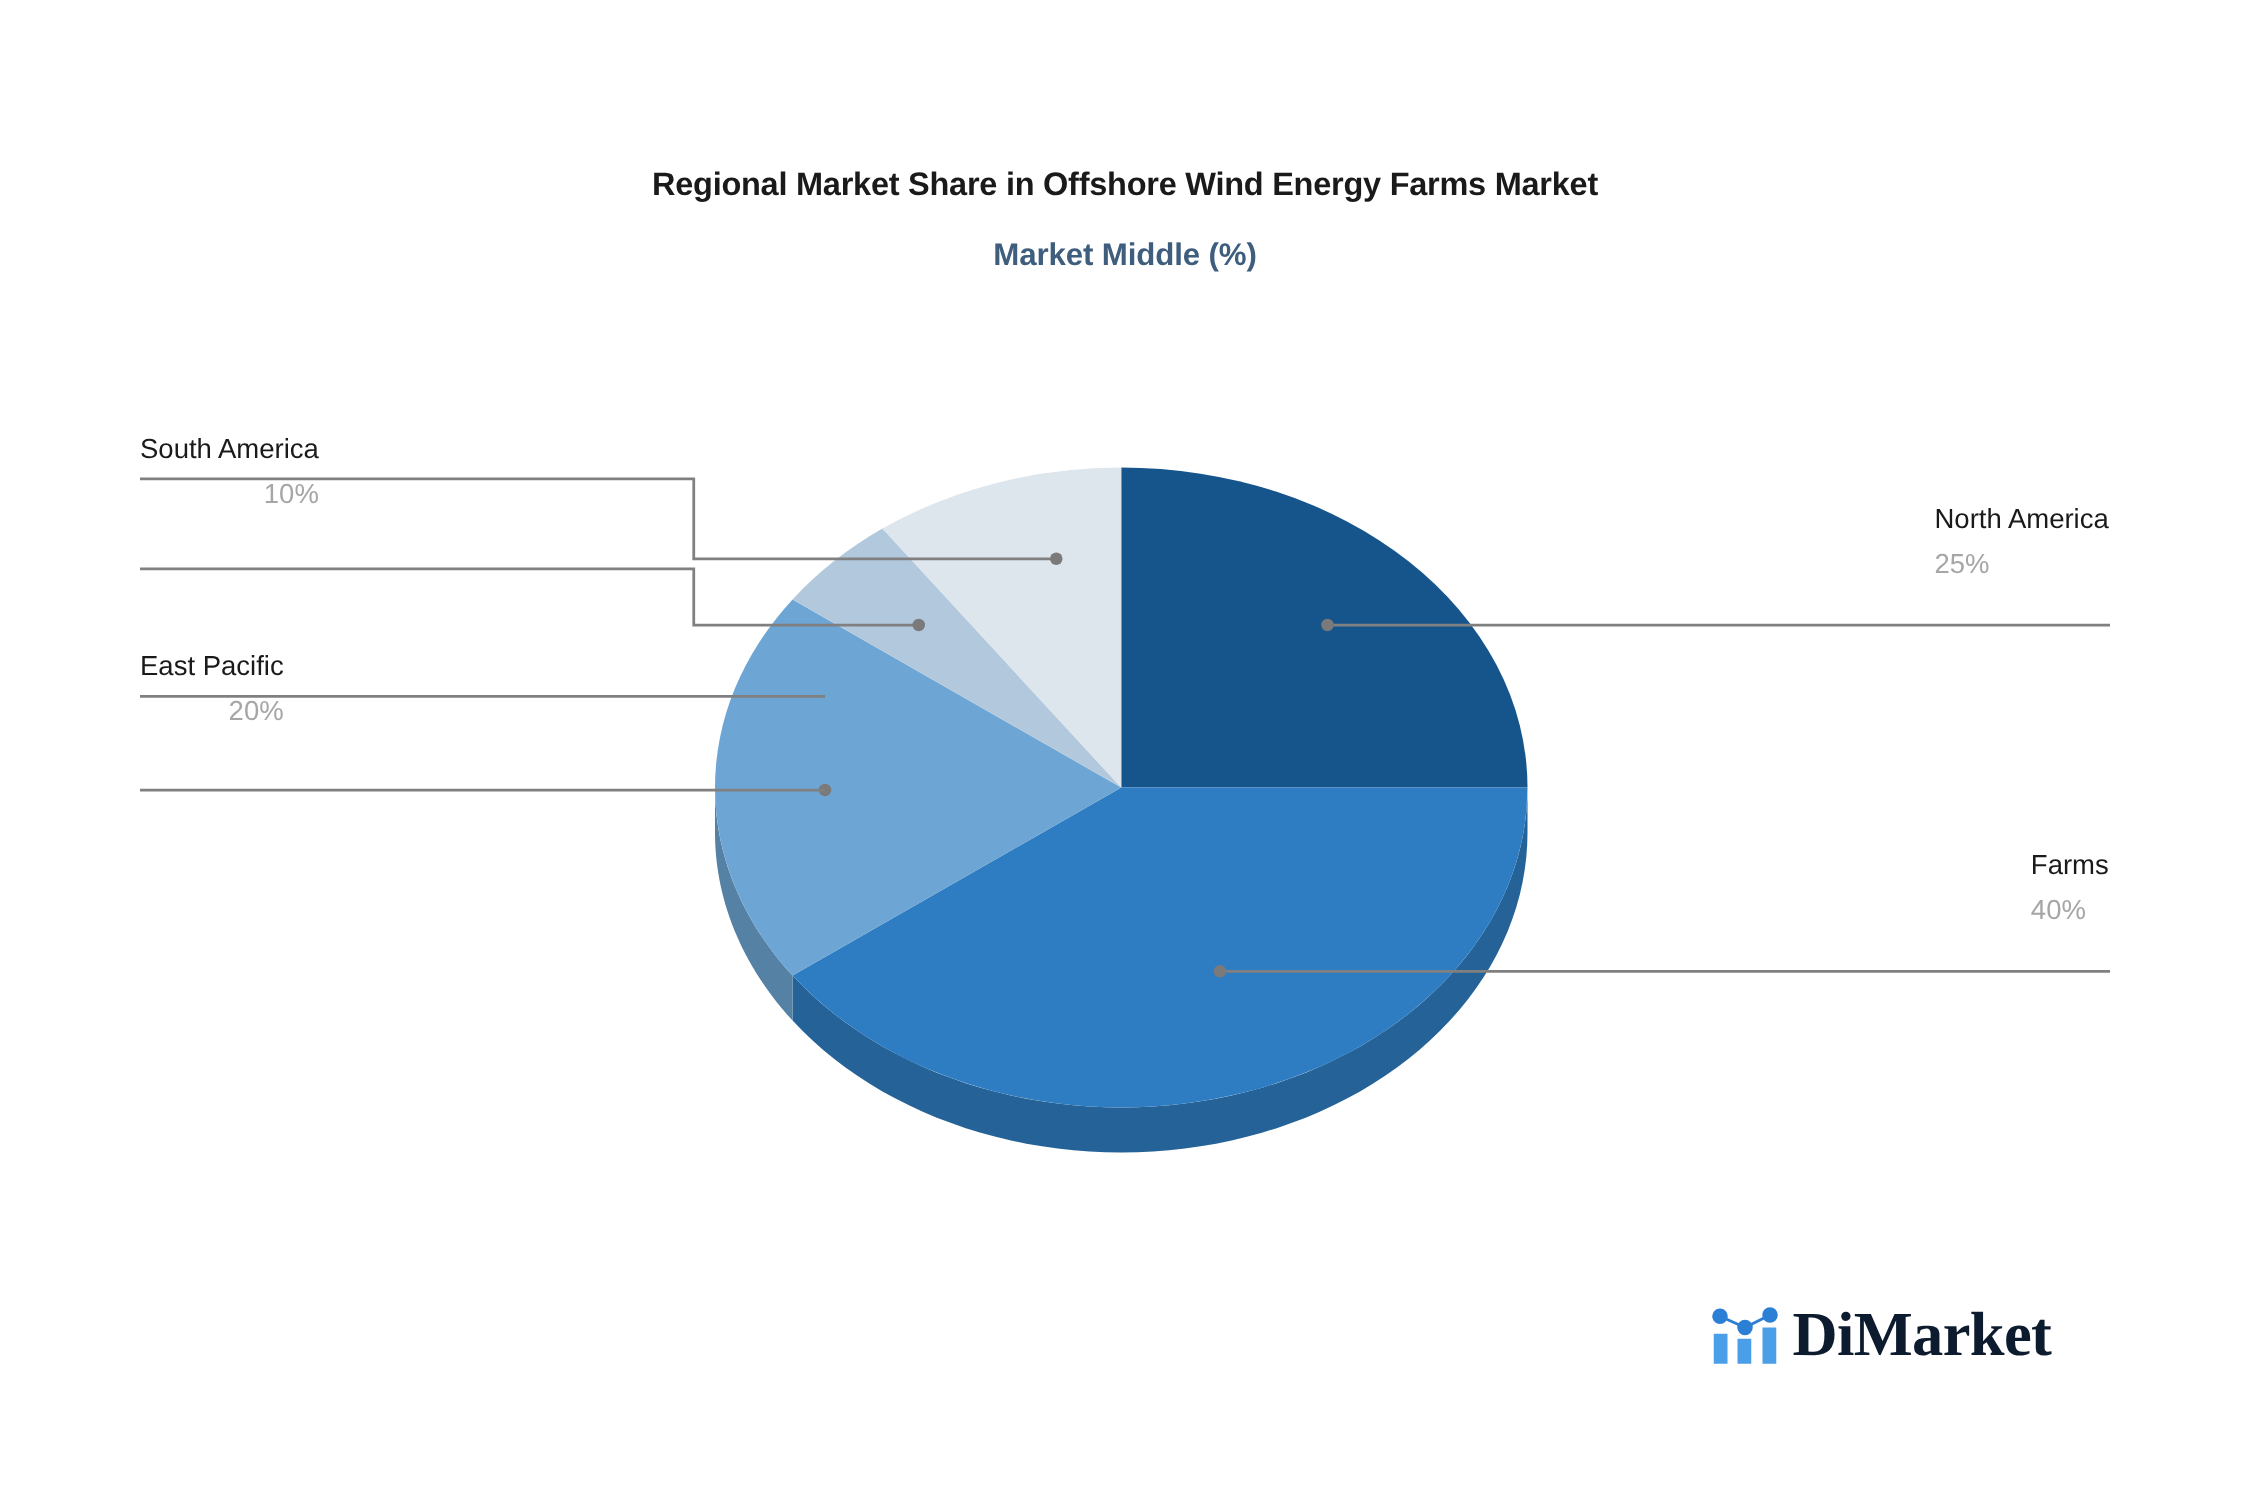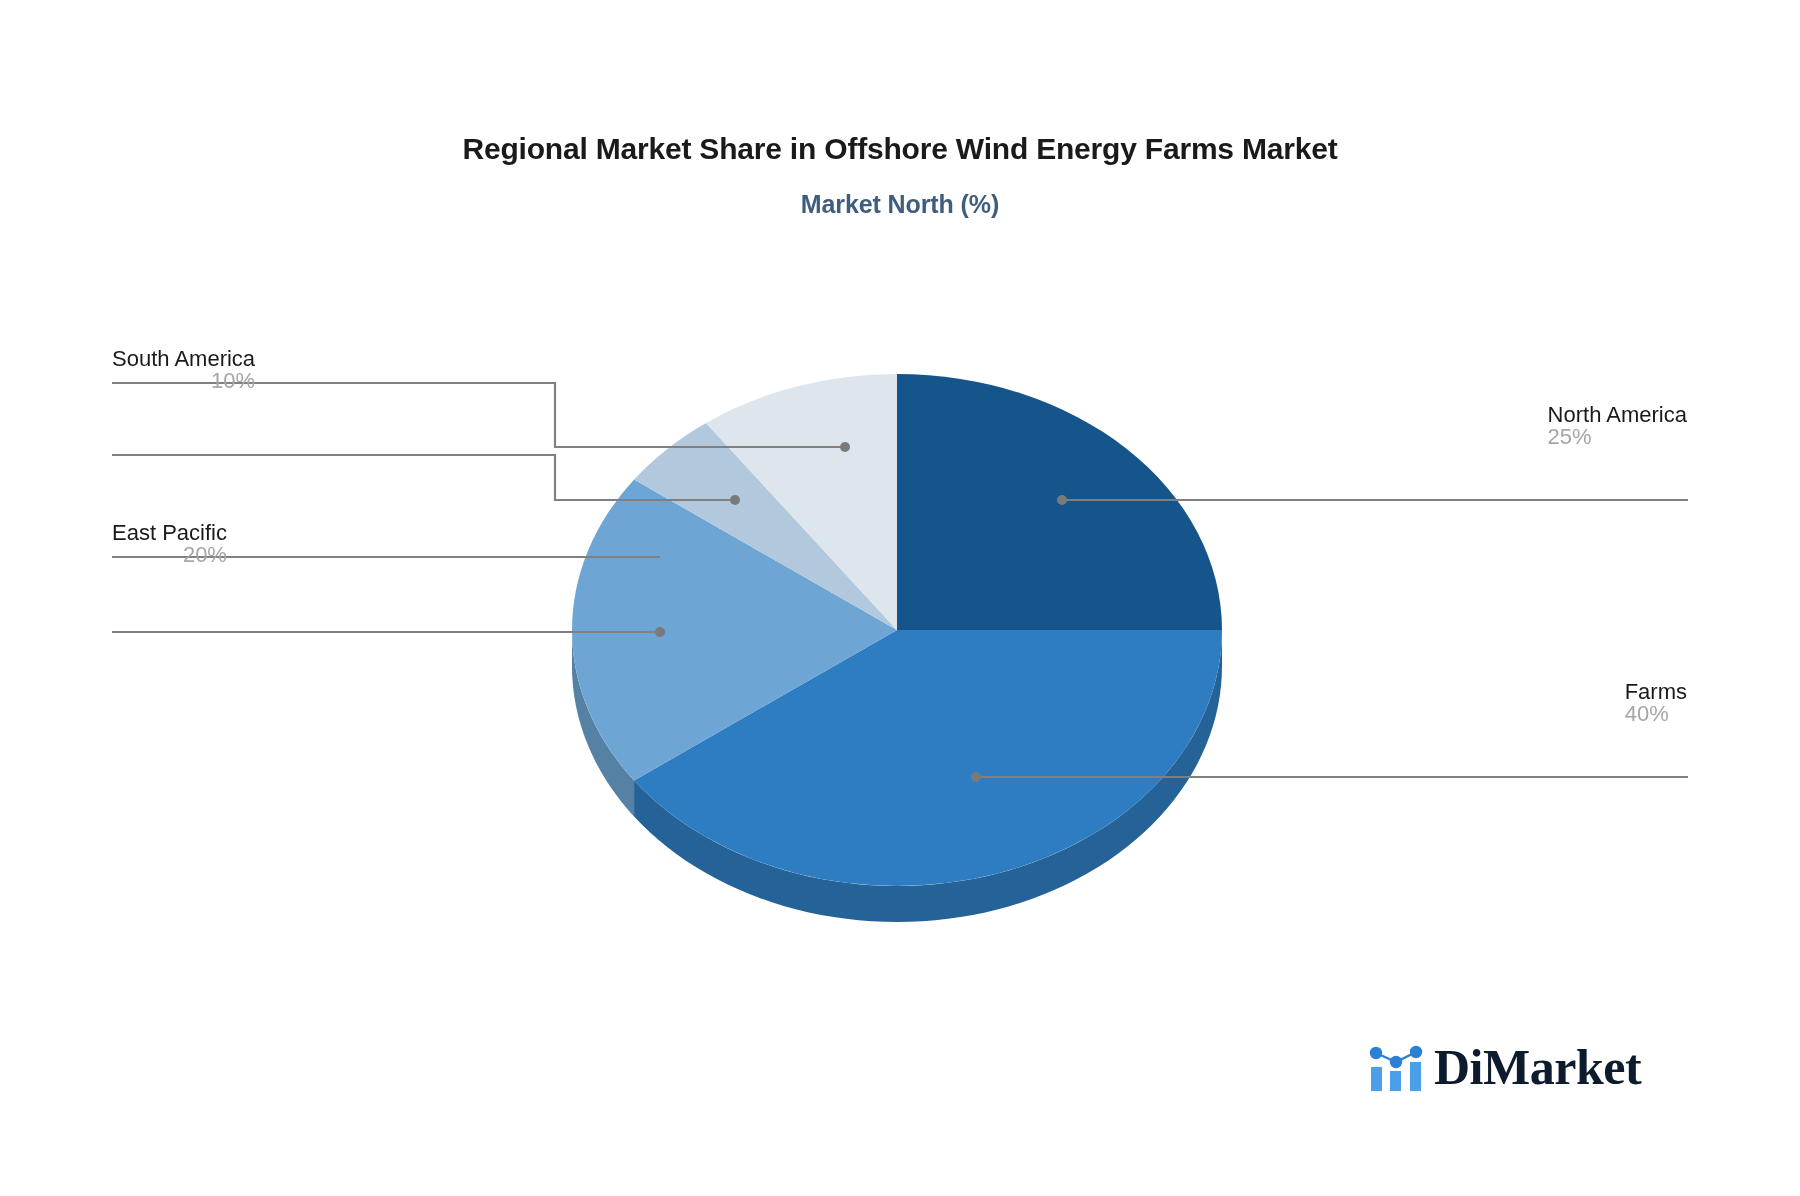--- a/index.html
+++ b/index.html
@@ -16,21 +16,21 @@
     height: 1196px;
     background: #ffffff;
   }
 
   
   #chart-title {
     position: absolute;
     left: 0; right: 0;
     top: 132px;
     text-align: center;
-    font-size: 30px;
+    font-size: 26px;
     font-weight: bold;
     color: #1a1a1a;
     letter-spacing: -0.2px;
   }
   #chart-subtitle {
     position: absolute;
     left: 0; right: 0;
     top: 190px;
     text-align: center;
     font-size: 25px;
@@ -54,20 +54,21 @@
     font-size: 22px;
     color: #1a1a1a;
     white-space: nowrap;
     line-height: 1;
   }
   .callout .cl-value {
     font-size: 22px;
     color: #a6a6a6;
     white-space: nowrap;
     line-height: 1;
+    margin-top: 14px;
   }
   .callout.left { text-align: right; }
   .callout.right { }
 
   
   #brand-logo {
     position: absolute;
     left: 1367px;
     top: 1040px;
     display: flex;
@@ -83,21 +84,21 @@
     letter-spacing: -0.5px;
     line-height: 1;
   }
 </style>
 </head>
 <body>
 
 <div id="canvas">
 
   <div id="chart-title">Regional Market Share in Offshore Wind Energy Farms Market</div>
-  <div id="chart-subtitle">Market North (%)</div>
+  <div id="chart-subtitle">Market Middle (%)</div>
 
   <svg id="pie-svg" viewBox="0 0 1800 1196">
     <g id="pie-sides">
         <path d="M1222.00 630.00 L1221.75 640.05 L1221.00 650.09 L1219.75 660.09 L1218.00 670.05 L1215.76 679.94 L1213.02 689.76 L1209.80 699.49 L1206.09 709.11 L1201.91 718.61 L1197.26 727.97 L1192.15 737.18 L1186.58 746.22 L1180.56 755.09 L1174.11 763.76 L1167.23 772.23 L1159.93 780.47 L1152.23 788.49 L1144.13 796.26 L1135.65 803.77 L1126.81 811.02 L1117.61 817.99 L1108.07 824.66 L1098.21 831.04 L1088.03 837.11 L1077.56 842.86 L1066.81 848.28 L1055.80 853.36 L1044.55 858.10 L1033.06 862.48 L1021.37 866.51 L1009.49 870.18 L997.43 873.47 L985.22 876.39 L972.87 878.93 L960.40 881.08 L947.84 882.85 L935.20 884.23 L922.50 885.21 L909.76 885.80 L897.00 886.00 L884.24 885.80 L871.50 885.21 L858.80 884.23 L846.16 882.85 L833.60 881.08 L821.13 878.93 L808.78 876.39 L796.57 873.47 L784.51 870.18 L772.63 866.51 L760.94 862.48 L749.45 858.10 L738.20 853.36 L727.19 848.28 L716.44 842.86 L705.97 837.11 L695.79 831.04 L685.93 824.66 L676.39 817.99 L667.19 811.02 L658.35 803.77 L649.87 796.26 L641.77 788.49 L634.07 780.47 L634.07 816.47 L641.77 824.49 L649.87 832.26 L658.35 839.77 L667.19 847.02 L676.39 853.99 L685.93 860.66 L695.79 867.04 L705.97 873.11 L716.44 878.86 L727.19 884.28 L738.20 889.36 L749.45 894.10 L760.94 898.48 L772.63 902.51 L784.51 906.18 L796.57 909.47 L808.78 912.39 L821.13 914.93 L833.60 917.08 L846.16 918.85 L858.80 920.23 L871.50 921.21 L884.24 921.80 L897.00 922.00 L909.76 921.80 L922.50 921.21 L935.20 920.23 L947.84 918.85 L960.40 917.08 L972.87 914.93 L985.22 912.39 L997.43 909.47 L1009.49 906.18 L1021.37 902.51 L1033.06 898.48 L1044.55 894.10 L1055.80 889.36 L1066.81 884.28 L1077.56 878.86 L1088.03 873.11 L1098.21 867.04 L1108.07 860.66 L1117.61 853.99 L1126.81 847.02 L1135.65 839.77 L1144.13 832.26 L1152.23 824.49 L1159.93 816.47 L1167.23 808.23 L1174.11 799.76 L1180.56 791.09 L1186.58 782.22 L1192.15 773.18 L1197.26 763.97 L1201.91 754.61 L1206.09 745.11 L1209.80 735.49 L1213.02 725.76 L1215.76 715.94 L1218.00 706.05 L1219.75 696.09 L1221.00 686.09 L1221.75 676.05 L1222.00 666.00 Z" fill="#246297"></path>
         <path d="M634.07 780.47 L632.21 778.43 L630.37 776.38 L628.56 774.31 L626.77 772.23 L625.01 770.13 L623.28 768.02 L621.57 765.90 L619.89 763.76 L618.24 761.61 L616.61 759.45 L615.01 757.27 L613.44 755.09 L611.89 752.89 L610.38 750.68 L608.89 748.46 L607.42 746.22 L605.99 743.98 L604.58 741.72 L603.20 739.45 L601.85 737.18 L600.53 734.89 L599.24 732.59 L597.97 730.28 L596.74 727.97 L595.53 725.64 L594.36 723.30 L593.21 720.96 L592.09 718.61 L591.00 716.24 L589.94 713.87 L588.91 711.49 L587.91 709.11 L586.94 706.71 L585.99 704.31 L585.08 701.90 L584.20 699.49 L583.35 697.07 L582.53 694.64 L581.74 692.20 L580.98 689.76 L580.25 687.32 L579.55 684.86 L578.88 682.41 L578.24 679.94 L577.64 677.48 L577.06 675.00 L576.52 672.53 L576.00 670.05 L575.52 667.56 L575.06 665.08 L574.64 662.58 L574.25 660.09 L573.89 657.59 L573.56 655.09 L573.27 652.59 L573.00 650.09 L572.77 647.58 L572.56 645.07 L572.39 642.56 L572.25 640.05 L572.14 637.54 L572.06 635.03 L572.02 632.51 L572.00 630.00 L572.00 666.00 L572.02 668.51 L572.06 671.03 L572.14 673.54 L572.25 676.05 L572.39 678.56 L572.56 681.07 L572.77 683.58 L573.00 686.09 L573.27 688.59 L573.56 691.09 L573.89 693.59 L574.25 696.09 L574.64 698.58 L575.06 701.08 L575.52 703.56 L576.00 706.05 L576.52 708.53 L577.06 711.00 L577.64 713.48 L578.24 715.94 L578.88 718.41 L579.55 720.86 L580.25 723.32 L580.98 725.76 L581.74 728.20 L582.53 730.64 L583.35 733.07 L584.20 735.49 L585.08 737.90 L585.99 740.31 L586.94 742.71 L587.91 745.11 L588.91 747.49 L589.94 749.87 L591.00 752.24 L592.09 754.61 L593.21 756.96 L594.36 759.30 L595.53 761.64 L596.74 763.97 L597.97 766.28 L599.24 768.59 L600.53 770.89 L601.85 773.18 L603.20 775.45 L604.58 777.72 L605.99 779.98 L607.42 782.22 L608.89 784.46 L610.38 786.68 L611.89 788.89 L613.44 791.09 L615.01 793.27 L616.61 795.45 L618.24 797.61 L619.89 799.76 L621.57 801.90 L623.28 804.02 L625.01 806.13 L626.77 808.23 L628.56 810.31 L630.37 812.38 L632.21 814.43 L634.07 816.47 Z" fill="#5581a5"></path>
       </g>
     <g id="pie-slices">
         <path d="M 897 630 L 897.00 374.00 A 325 256 0 0 1 1222.00 630.00 Z" fill="#16558c"></path>
         <path d="M 897 630 L 1222.00 630.00 A 325 256 0 0 1 634.07 780.47 Z" fill="#2e7dc2"></path>
         <path d="M 897 630 L 634.07 780.47 A 325 256 0 0 1 634.07 479.53 Z" fill="#6da5d4"></path>

